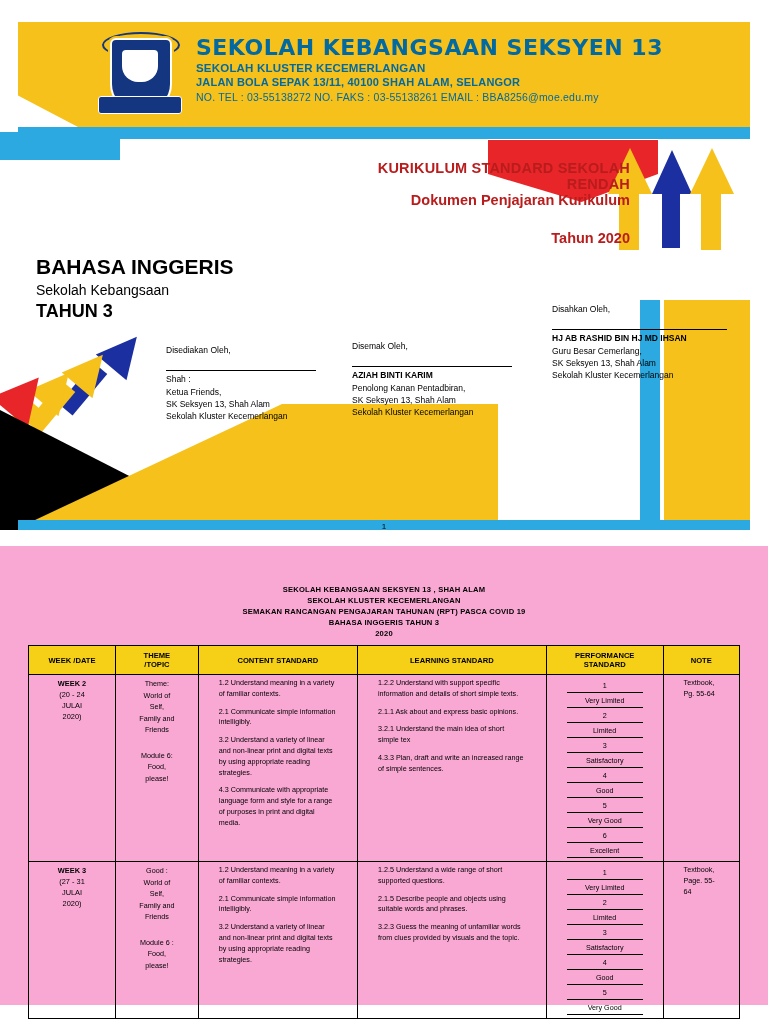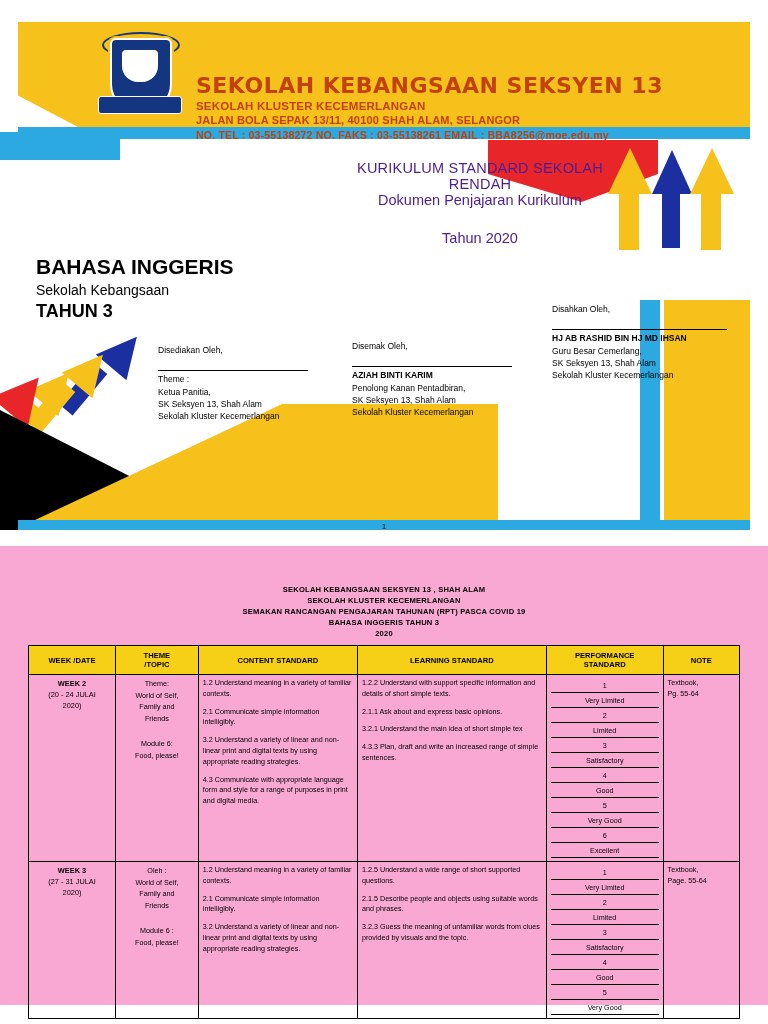--- a/index.html
+++ b/index.html
@@ -20,29 +20,29 @@
     background:#f5c11a;
     clip-path:polygon(0 0,100% 0,100% 100%,60px 100%,0 70%);
   }
   .hdr-blue-strip{
     position:absolute;left:18px;top:127px;width:732px;height:12px;background:#2ba9e0;
   }
   .hdr-cyan-left{
     position:absolute;left:0px;top:132px;width:120px;height:28px;background:#2ba9e0;
   }
   .hdr-text{
-    position:absolute;left:196px;top:36px;width:540px;color:#c2410c;margin-top:38px;
+    position:absolute;left:196px;top:36px;width:540px;color:#0369a1;
   }
   .school-name{
     font-size:22px;font-weight:bold;letter-spacing:.5px;line-height:1.05;
     font-family:"DejaVu Sans", sans-serif;
   }
   .school-sub{font-size:11.5px;font-weight:bold;margin-top:3px;letter-spacing:.2px;}
   .school-addr{font-size:11px;font-weight:bold;margin-top:2px;letter-spacing:.2px;}
-  .school-tel{font-size:10.5px;font-weight:bold;margin-top:3px;letter-spacing:.2px;}
+  .school-tel{font-size:10.5px;font-weight:normal;margin-top:3px;letter-spacing:.2px;}
 
   
   .crest{
     position:absolute;left:96px;top:30px;width:86px;height:90px;
   }
   .crest .shield{
     position:absolute;left:14px;top:8px;width:58px;height:70px;
     background:#14357f;border:2px solid #ffffff;
     border-radius:6px 6px 28px 28px;
     box-shadow:0 0 0 2px #f5c11a;
@@ -67,22 +67,22 @@
   }
 
   .tri-yellow-a{position:absolute;left:608px;top:148px;width:0;height:0;border-left:22px solid transparent;border-right:22px solid transparent;border-bottom:46px solid #f5c11a;}
   .bar-yellow-a{position:absolute;left:619px;top:190px;width:20px;height:60px;background:#f5c11a;}
   .tri-blue{position:absolute;left:652px;top:150px;width:0;height:0;border-left:20px solid transparent;border-right:20px solid transparent;border-bottom:44px solid #1c2fa0;}
   .bar-blue{position:absolute;left:662px;top:190px;width:18px;height:58px;background:#1c2fa0;}
   .tri-yellow-b{position:absolute;left:690px;top:148px;width:0;height:0;border-left:22px solid transparent;border-right:22px solid transparent;border-bottom:46px solid #f5c11a;}
   .bar-yellow-b{position:absolute;left:701px;top:190px;width:20px;height:60px;background:#f5c11a;}
 
   .title-block{
-    position:absolute;left:330px;top:160px;width:300px;text-align:center;
-    font-weight:normal;color:#4c1d95;
+    position:absolute;left:330px;top:160px;width:300px;text-align:right;
+    font-weight:bold;color:#b91c1c;
   }
   .title-block .l1{font-size:14.5px;letter-spacing:.2px;}
   .title-block .l2{font-size:14.5px;}
   .title-block .l3{font-size:14.5px;margin-top:22px;}
 
   .subject-block{position:absolute;left:36px;top:255px;}
   .subject-block .s1{font-size:21px;font-weight:bold;}
   .subject-block .s2{font-size:14px;margin-top:3px;}
   .subject-block .s3{font-size:18px;font-weight:bold;margin-top:3px;}
 
@@ -110,38 +110,38 @@
   .blk-yellow-r{
     position:absolute;left:664px;top:300px;width:86px;height:230px;background:#f5c11a;
   }
   .blk-cyan-b{
     position:absolute;left:18px;top:520px;width:732px;height:10px;background:#2ba9e0;
   }
 
   .sig{position:absolute;font-size:8.5px;line-height:1.45;}
   .sig .line{border-top:1px solid #000;margin:14px 0 2px 0;}
   .sig .bold{font-weight:bold;}
-  .sig-1{left:158px;top:344px;width:150px;}
+  .sig-1{left:166px;top:344px;width:150px;}
   .sig-2{left:352px;top:340px;width:160px;}
   .sig-3{left:552px;top:303px;width:175px;}
 
   .pagenum{position:absolute;left:0;top:522px;width:768px;text-align:center;font-size:8px;color:#000;}
 
   
   .page2{position:absolute;left:0;top:546px;width:768px;height:459px;background:#f9a8d4;}
   .doc-head{
     text-align:center;font-size:7.6px;font-weight:bold;line-height:1.45;
     padding-top:38px;letter-spacing:.2px;
   }
   table.rpt{
     border-collapse:collapse;margin:6px auto 0 auto;width:712px;
     table-layout:fixed;
   }
   table.rpt th, table.rpt td{
-    border:1px solid #000;vertical-align:top;padding:3px 4px;
+    border:1px solid #000;vertical-align:top;padding:3px 20px;
   }
   table.rpt thead th{
     background:#f5d017;text-align:center;font-size:7.6px;font-weight:bold;
     vertical-align:middle;padding:5px 18px;
   }
   col.c1{width:82px;}
   col.c2{width:78px;}
   col.c3{width:150px;}
   col.c4{width:178px;}
   col.c5{width:110px;}
@@ -215,22 +215,22 @@
 
   <div class="blk-black"></div>
   <div class="blk-yellow"></div>
   <div class="blk-cyan-r"></div>
   <div class="blk-yellow-r"></div>
   <div class="blk-cyan-b"></div>
 
   <div class="sig sig-1">
     <div>Disediakan Oleh,</div>
     <div class="line"></div>
-    <div>Theme :</div>
-    <div>Ketua Panitia,</div>
+    <div>Shah :</div>
+    <div>Ketua Friends,</div>
     <div>SK Seksyen 13, Shah Alam</div>
     <div>Sekolah Kluster Kecemerlangan</div>
   </div>
 
   <div class="sig sig-2">
     <div>Disemak Oleh,</div>
     <div class="line"></div>
     <div class="bold">AZIAH BINTI KARIM</div>
     <div>Penolong Kanan Pentadbiran,</div>
     <div>SK Seksyen 13, Shah Alam</div>
@@ -359,21 +359,21 @@
         </td>
       </tr>
 
       <tr>
         <td class="week">
           <div class="w-main">WEEK 3</div>
           <div>(27 - 31 JULAI</div>
           <div>2020)</div>
         </td>
         <td class="theme">
-          <div>Oleh :</div>
+          <div>Good :</div>
           <div>World of Self,</div>
           <div>Family and</div>
           <div>Friends</div>
           <div class="module">Module 6 :</div>
           <div>Food, please!</div>
         </td>
         <td class="cs">
           <p>1.2 Understand meaning in a variety of familiar contexts.</p>
           <p>2.1 Communicate simple information intelligibly.</p>
           <p>3.2 Understand a variety of linear and non-linear print and digital texts by using appropriate reading strategies.</p>

